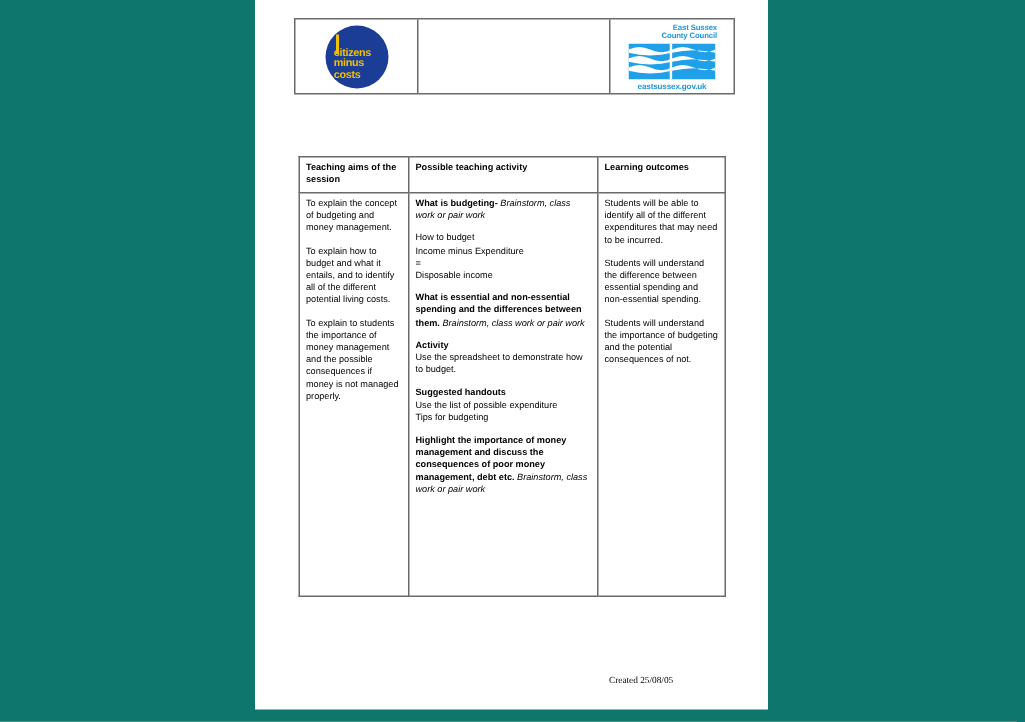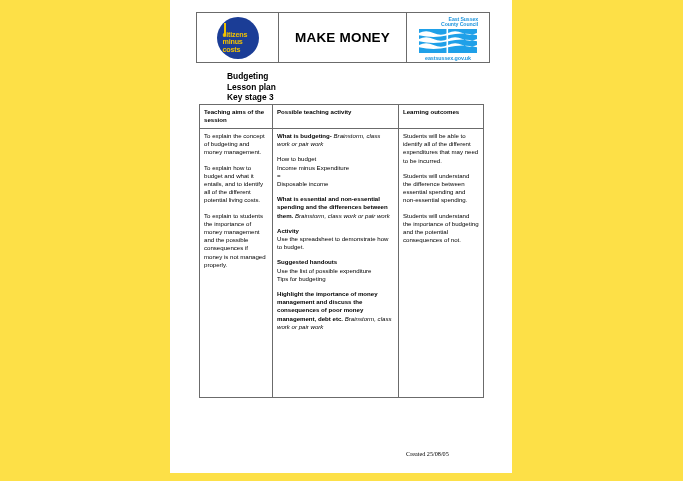--- a/index.html
+++ b/index.html
@@ -9,21 +9,21 @@
     width: 683px;
     height: 481px;
     overflow: hidden;
     font-family: "Liberation Sans", sans-serif;
   }
 
   #viewport {
     position: relative;
     width: 683px;
     height: 481px;
-    background: #fde047;
+    background: #0f766e;
   }
 
   
   #page {
     position: absolute;
     left: 170px;
     top: 0px;
     width: 342px;
     height: 473px;
     background: #ffffff;
@@ -196,21 +196,20 @@
           <div class="cab-text">
             <div>citizens</div>
             <div>minus</div>
             <div>costs</div>
           </div>
         </div>
       </div>
 
       <div class="banner-cell title-mid">
         <div class="banner-title">
-          <div>MAKE MONEY</div>
         </div>
       </div>
 
       <div class="banner-cell logo-right">
         <div class="esx-logo">
           <div class="esx-top">
             <div>East Sussex</div>
             <div>County Council</div>
           </div>
           <div class="esx-waves">
@@ -221,25 +220,20 @@
               <path d="M0 16 Q 7 12.5 14.5 16 T 29 16 T 43.5 16 T 58 16 L 58 18.2 Q 43.5 14.7 29 18.2 Q 14.5 21.7 0 18.2 Z" fill="#ffffff"></path>
               <rect x="27.5" y="0" width="1.6" height="24" fill="#ffffff"></rect>
             </svg>
           </div>
           <div class="esx-url">eastsussex.gov.uk</div>
         </div>
       </div>
 
     </div>
 
-    <div class="doc-title">
-      <div>Budgeting</div>
-      <div>Lesson plan</div>
-      <div>Key stage 3</div>
-    </div>
 
     <table class="lesson">
       <colgroup>
         <col class="c1">
           <col class="c2">
           <col class="c3">
       </colgroup>
       <thead>
         <tr>
           <th>Teaching aims of the session</th>

